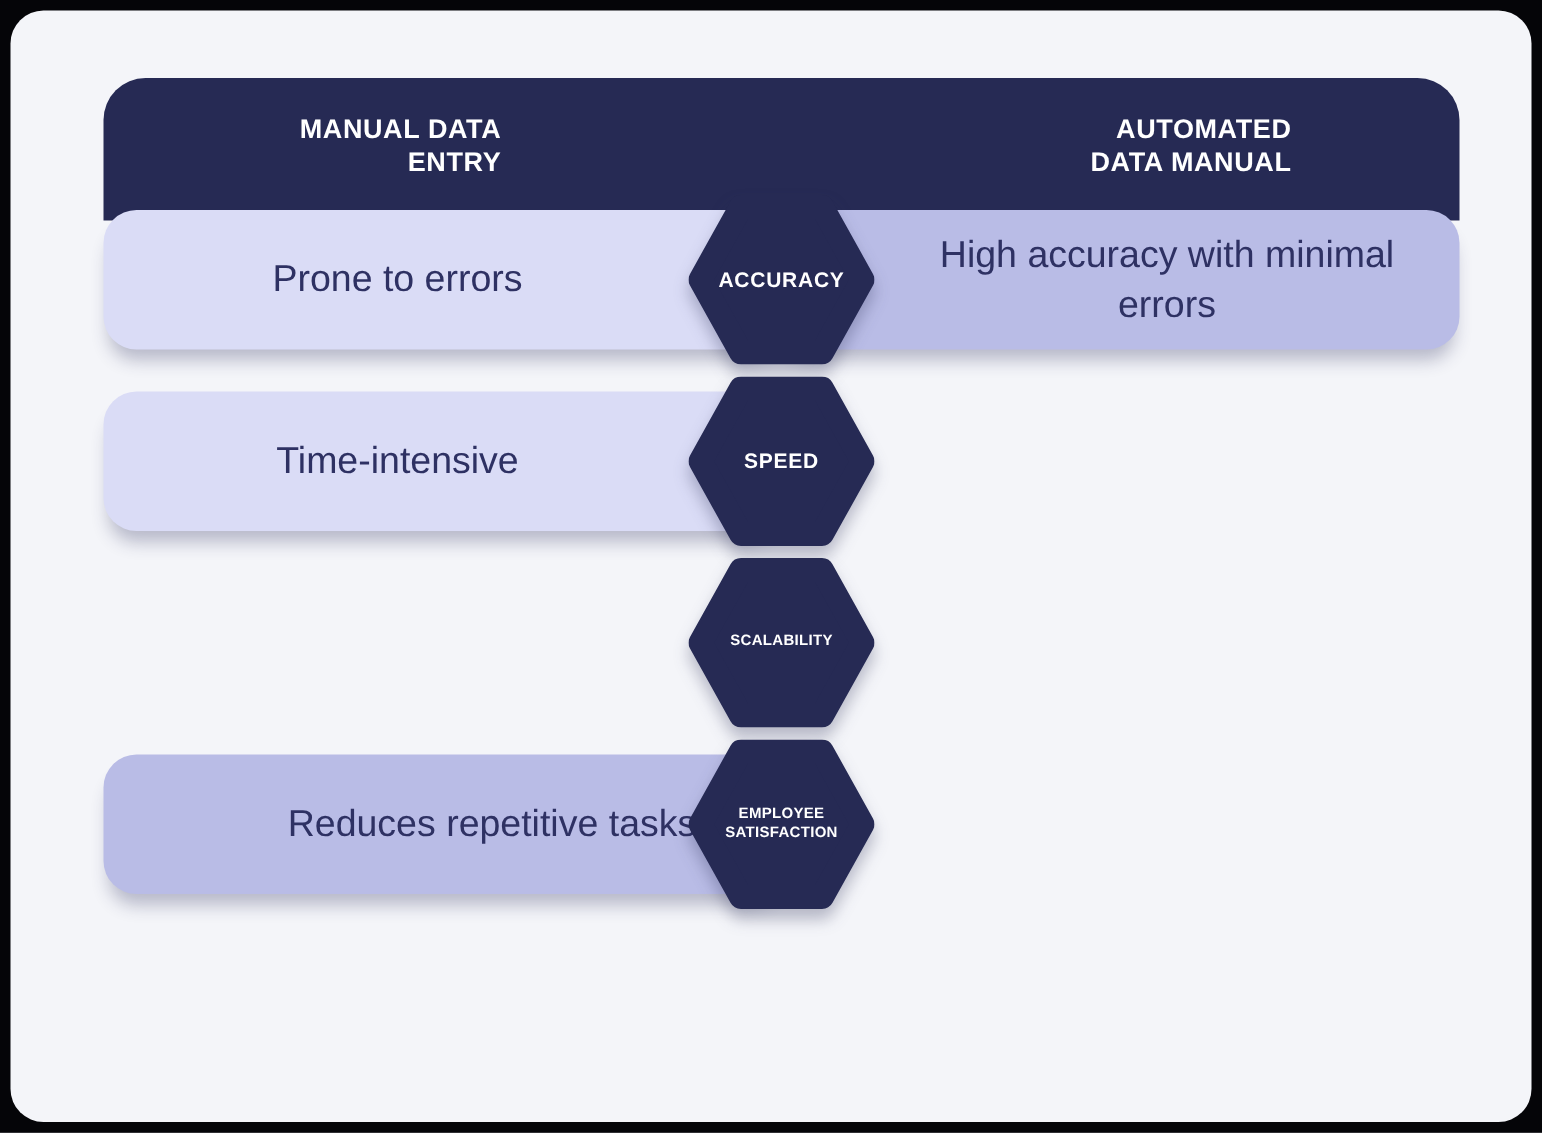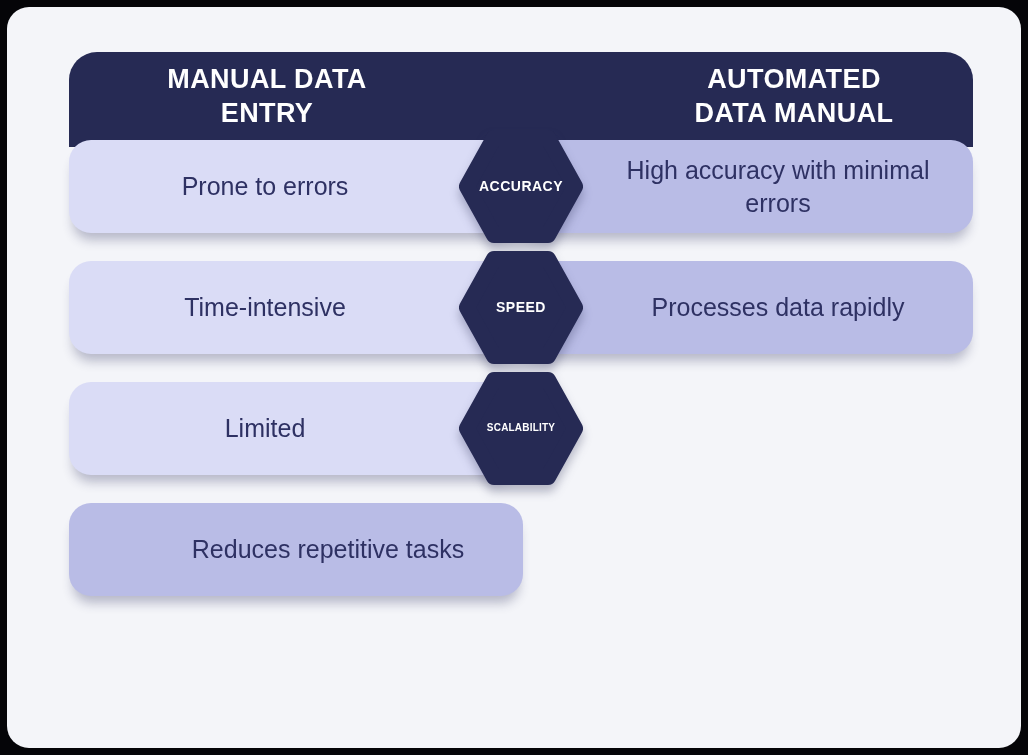--- a/index.html
+++ b/index.html
@@ -36,23 +36,23 @@
     background: var(--navy, #262a54);
     border-radius: 28px 28px 0 0;
   }
   .header-cell {
     position: absolute;
     top: 0;
     height: 90px;
     display: flex;
     align-items: center;
     justify-content: center;
-    text-align: center;
+    text-align: right;
     color: var(--white, #ffffff);
-    font-size: 27px;
+    font-size: 18px;
     font-weight: bold;
     letter-spacing: 0.4px;
     line-height: 1.25;
     white-space: pre-line;
   }
   .header-cell.left  { left: 0;     width: 396px; }
   .header-cell.right { left: 527px; width: 396px; }
   
   .row {
     position: relative;
@@ -144,45 +144,46 @@
             <polygon points="8,56.5 35,8 89,8 116,56.5 89,105 35,105" fill="#262a54" stroke="#262a54" stroke-width="16" stroke-linejoin="round"></polygon>
           </svg>
           <span class="hex-label">ACCURACY</span>
         </div>
       </div>
 
       <div class="row">
         <div class="pill manual">
           <span>Time-intensive</span>
         </div>
-        <div class="pill automated">
-          <span>Processes data rapidly</span>
-        </div>
         <div class="hex">
           <svg viewBox="0 0 124 113">
             <polygon points="8,56.5 35,8 89,8 116,56.5 89,105 35,105" fill="#262a54" stroke="#262a54" stroke-width="16" stroke-linejoin="round"></polygon>
           </svg>
           <span class="hex-label">SPEED</span>
         </div>
       </div>
 
       <div class="row">
-        <div class="pill manual">
-          <span>Limited</span>
-        </div>
         <div class="hex">
           <svg viewBox="0 0 124 113">
             <polygon points="8,56.5 35,8 89,8 116,56.5 89,105 35,105" fill="#262a54" stroke="#262a54" stroke-width="16" stroke-linejoin="round"></polygon>
           </svg>
           <span class="hex-label small">SCALABILITY</span>
         </div>
       </div>
 
 
       <div class="row">
         <div class="pill automated">
           <span>Reduces repetitive tasks</span>
         </div>
+        <div class="hex">
+          <svg viewBox="0 0 124 113">
+            <polygon points="8,56.5 35,8 89,8 116,56.5 89,105 35,105" fill="#262a54" stroke="#262a54" stroke-width="16" stroke-linejoin="round"></polygon>
+          </svg>
+          <span class="hex-label small">EMPLOYEE
+SATISFACTION</span>
+        </div>
       </div>
 
     </div>
   </div>
 </div>
 
 </body></html>

